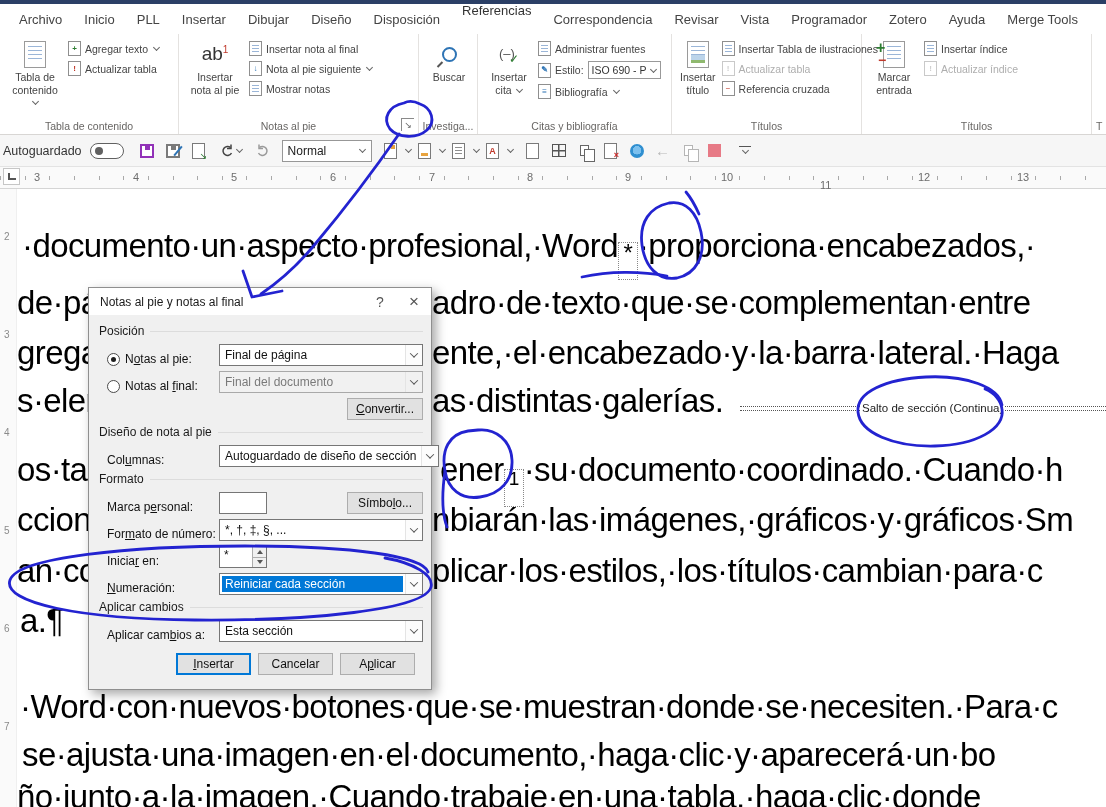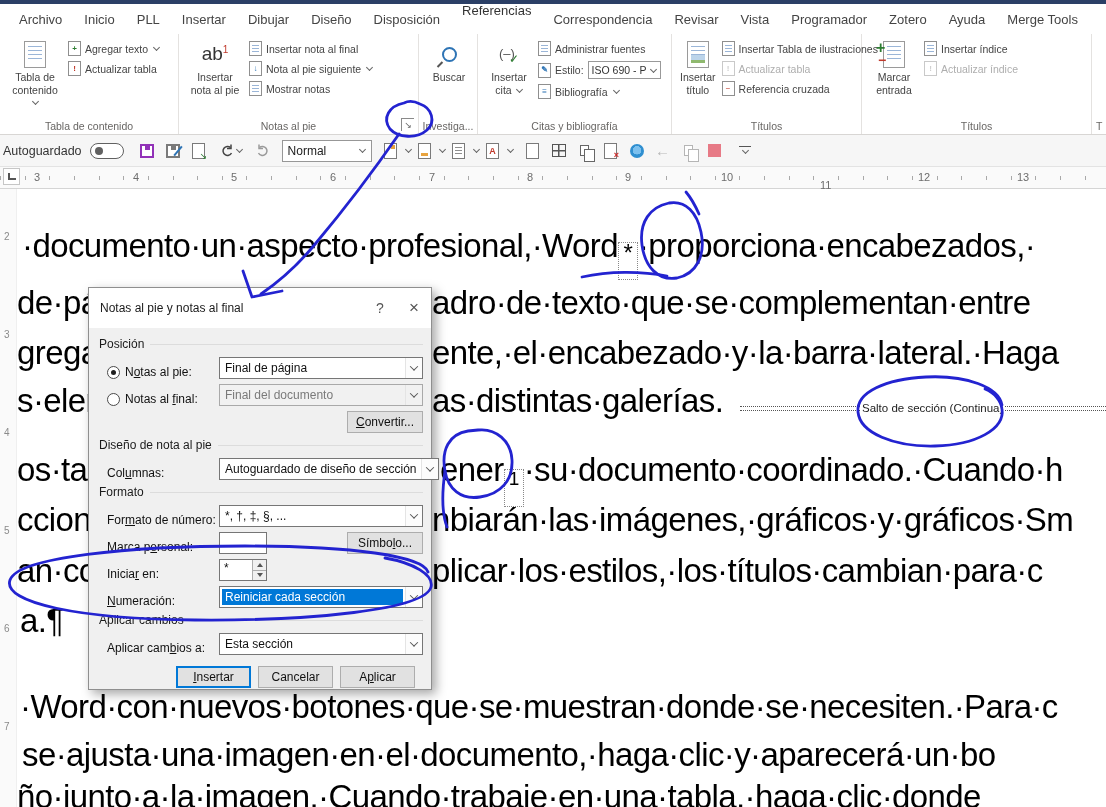--- a/index.html
+++ b/index.html
@@ -91,21 +91,21 @@
   .lfrag{width:74px;overflow:hidden;}
   .fnref{display:inline-block;border:1px dotted #888;width:20px;height:38px;vertical-align:-4px;text-align:center;}
   .fnref.star{font-size:24px;line-height:20px;}
   .fnref.one{font-size:19px;line-height:17px;}
   .secbreak{position:absolute;display:flex;align-items:center;white-space:nowrap;}
   .dotline{height:5px;border-top:1px dotted #555;border-bottom:1px dotted #555;}
   .sblabel{font-size:11.5px;color:#222;padding:0 2px;}
 
   
   #dialog{left:88px;top:287px;width:344px;height:403px;background:#f0f0f0;border:1px solid #8f8f8f;box-shadow:4px 4px 10px rgba(0,0,0,.35);font-size:12px;color:#111;}
-  #dlgtitle{height:40px;background:#fff;display:flex;align-items:center;padding-left:11px;}
+  #dlgtitle{height:27px;background:#fff;display:flex;align-items:center;padding-left:11px;}
   #dlgtitle .t{flex:1;font-size:12px;color:#1a1a1a;}
   .dlgbtn{width:34px;text-align:center;font-size:14px;color:#555;}
   #dlgbody{padding:4px 8px 0 10px;}
   .ghead{display:flex;align-items:center;gap:6px;font-size:12px;color:#1b1b1b;margin:5px 0 5px 0;}
   .ghead::after{content:"";flex:1;height:1px;background:#dcdcdc;}
   .drow{display:flex;align-items:flex-end;margin:4px 0 4px 8px;height:23px;}
   .dlabel{width:112px;flex:0 0 auto;display:flex;align-items:center;gap:5px;}
   .mn{text-decoration:underline;}
   .radio{width:13px;height:13px;border:1px solid #4a4a4a;border-radius:50%;position:relative;flex:0 0 auto;background:#fff;}
   .radio.checked::after{content:"";position:absolute;left:3px;top:3px;width:5px;height:5px;border-radius:50%;background:#1f1f1f;}
@@ -521,36 +521,36 @@
             <i></i>
           </span>
       </span>
     </div>
 
     <div class="ghead">
         <span>Formato</span>
       </div>
     <div class="drow">
       <span class="dlabel">
+        <span><span>Marca p</span><span class="mn">e</span><span>rsonal:</span></span>
+      </span>
+      <span class="inputbox"></span>
+      <span class="winbtn rightbtn">
+        <span><span>Símbo</span><span class="mn">l</span><span>o...</span></span>
+      </span>
+    </div>
+    <div class="drow">
+      <span class="dlabel">
         <span><span>For</span><span class="mn">m</span><span>ato de número:</span></span>
       </span>
       <span class="combo">
         <span class="val">*, †, ‡, §, ...</span>
           <span class="dd">
             <i></i>
           </span>
-      </span>
-    </div>
-    <div class="drow">
-      <span class="dlabel">
-        <span><span>Marca p</span><span class="mn">e</span><span>rsonal:</span></span>
-      </span>
-      <span class="inputbox"></span>
-      <span class="winbtn rightbtn">
-        <span><span>Símbo</span><span class="mn">l</span><span>o...</span></span>
       </span>
     </div>
     <div class="drow">
       <span class="dlabel">
         <span><span>Inicia</span><span class="mn">r</span><span> en:</span></span>
       </span>
       <span class="spinner">
         <span class="sval">*</span>
         <span class="scol">
             <span class="scell">

